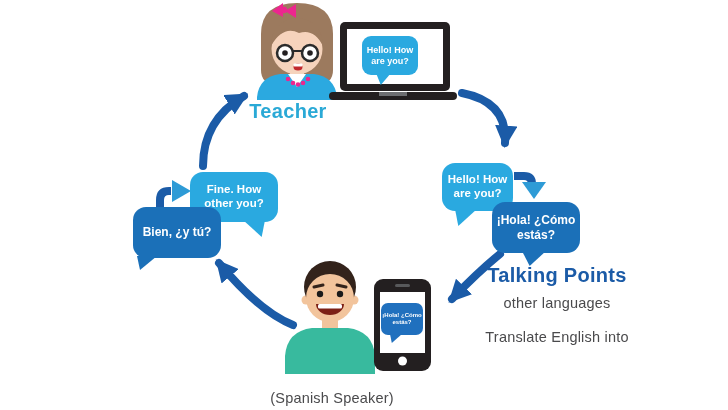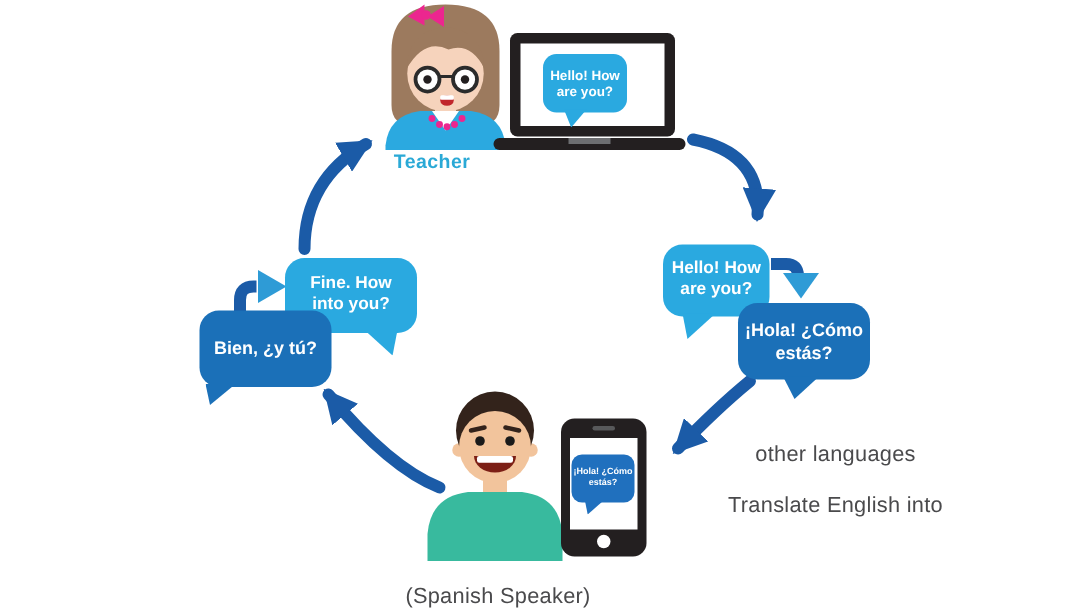--- a/index.html
+++ b/index.html
@@ -14,21 +14,21 @@
     line-height:1.18;letter-spacing:0;
   }
   .bubble .tail{position:absolute;background:inherit;}
   .bb-light{background:#2AA9E0;}
   .bb-dark{background:#1B70B8;}
   .bb-phone{background:#2070BE;}
   .tail-dl{clip-path:polygon(0 0,100% 0,15% 100%);}
   .tail-d{clip-path:polygon(0 0,100% 0,32% 100%);}
   .tail-dr{clip-path:polygon(0 0,100% 0,85% 100%);}
   .lbl{position:absolute;z-index:4;white-space:nowrap;transform:translateX(-50%);}
-  .lbl-title{font-weight:bold;font-size:13px;letter-spacing:.3px;}
+  .lbl-title{font-weight:bold;font-size:20px;letter-spacing:.3px;}
   .lbl-sub{font-size:14.5px;color:#4A4A4C;letter-spacing:.2px;}
   .c-teal{color:#2FB39B;}
   .c-cyan{color:#2AA9D6;}
   .c-blue{color:#1B5BA7;}
 </style>
 </head>
 <body>
 
 <div id="stage">
 
@@ -126,36 +126,37 @@
   </div>
 
   <div class="bubble bb-dark" style="left:492px;top:202px;width:88px;height:51px;border-radius:13px;font-size:12px;">
     <div>¡Hola! ¿Cómo</div>
     <div>estás?</div>
     <div class="tail tail-d" style="left:30px;bottom:-13px;width:24px;height:15px;"></div>
   </div>
 
   <div class="bubble bb-light" style="left:190px;top:172px;width:88px;height:50px;border-radius:13px;font-size:11.5px;">
     <div>Fine. How</div>
-    <div>into you?</div>
+    <div>other you?</div>
     <div class="tail tail-dr" style="right:13px;bottom:-15px;width:22px;height:17px;"></div>
   </div>
 
   <div class="bubble bb-dark" style="left:133px;top:207px;width:88px;height:51px;border-radius:13px;font-size:12px;">
     <div>Bien, ¿y tú?</div>
     <div class="tail tail-dl" style="left:4px;bottom:-12px;width:20px;height:14px;"></div>
   </div>
 
   <div class="bubble bb-phone" style="left:381px;top:303px;width:42px;height:32px;border-radius:7px;font-size:6px;">
     <div>¡Hola! ¿Cómo</div>
     <div>estás?</div>
     <div class="tail tail-dl" style="left:9px;bottom:-8px;width:12px;height:9px;"></div>
   </div>
 
   <div class="lbl lbl-title c-cyan" style="left:288px;top:100px;">Teacher</div>
 
+  <div class="lbl lbl-title c-blue" style="left:557px;top:264px;">Talking Points</div>
   <div class="lbl lbl-sub" style="left:557px;top:281px;margin-top:48px;">Translate English into</div>
   <div class="lbl lbl-sub" style="left:557px;top:295px;">other languages</div>
 
   <div class="lbl lbl-title c-teal" style="left:331px;top:376px;margin-top:48px;">Parent</div>
   <div class="lbl lbl-sub" style="left:332px;top:390px;">(Spanish Speaker)</div>
 
 </div>
 
 </body></html>

